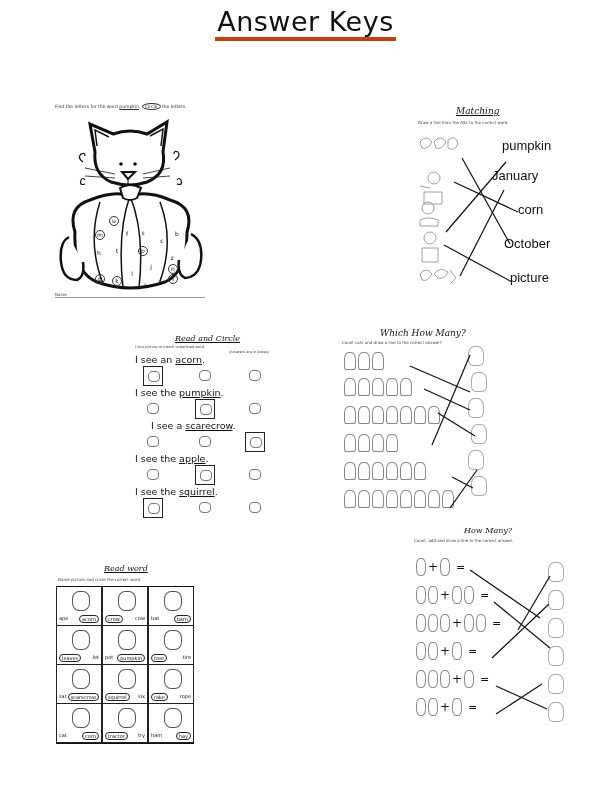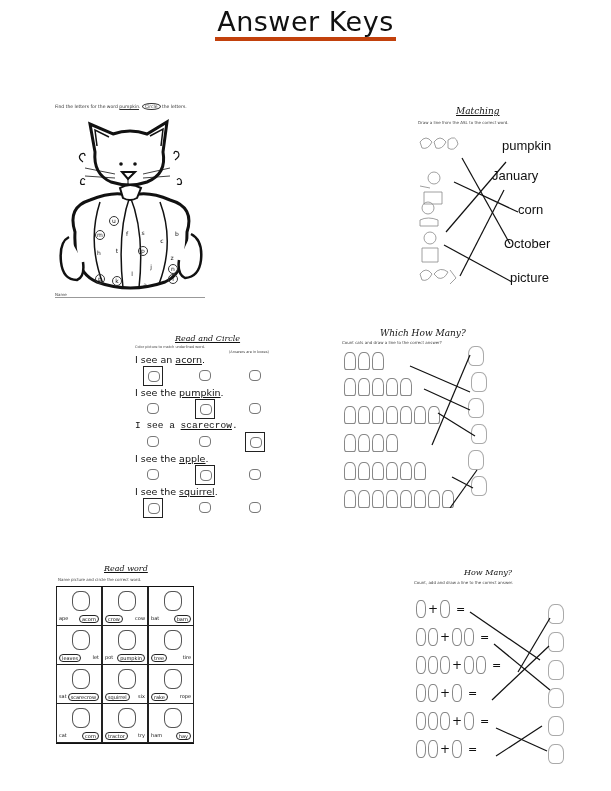--- a/index.html
+++ b/index.html
@@ -124,21 +124,21 @@
         <div style="position: absolute; left: 6px; top: 0px; width: 18px; height: 18px;">
           <div style="position: absolute; left: 4px; top: 4px; width: 10px; height: 9px; border: 0.8px solid rgb(119, 119, 119); border-radius: 40%;"></div>
         </div>
         <div style="position: absolute; left: 58px; top: 0px; width: 18px; height: 18px; border: 1.2px solid rgb(34, 34, 34);">
           <div style="position: absolute; left: 4px; top: 4px; width: 10px; height: 9px; border: 0.8px solid rgb(119, 119, 119); border-radius: 40%;"></div>
         </div>
         <div style="position: absolute; left: 108px; top: 0px; width: 18px; height: 18px;">
           <div style="position: absolute; left: 4px; top: 4px; width: 10px; height: 9px; border: 0.8px solid rgb(119, 119, 119); border-radius: 40%;"></div>
         </div>
       </div>
-      <div class="line-item" style="position: absolute; left: 2px; top: 86px; white-space: nowrap; font-family: Liberation Mono, monospace;"><span>I see a </span><span class="ul">scarecrow</span><span>.</span></div>
+      <div class="line-item" style="position: absolute; left: 18px; top: 86px; white-space: nowrap;"><span>I see a </span><span class="ul">scarecrow</span><span>.</span></div>
       <div style="position: absolute; left: 4px; top: 98px; width: 130px; height: 20px;">
         <div style="position: absolute; left: 6px; top: 0px; width: 18px; height: 18px;">
           <div style="position: absolute; left: 4px; top: 4px; width: 10px; height: 9px; border: 0.8px solid rgb(119, 119, 119); border-radius: 40%;"></div>
         </div>
         <div style="position: absolute; left: 58px; top: 0px; width: 18px; height: 18px;">
           <div style="position: absolute; left: 4px; top: 4px; width: 10px; height: 9px; border: 0.8px solid rgb(119, 119, 119); border-radius: 40%;"></div>
         </div>
         <div style="position: absolute; left: 108px; top: 0px; width: 18px; height: 18px; border: 1.2px solid rgb(34, 34, 34);">
           <div style="position: absolute; left: 4px; top: 4px; width: 10px; height: 9px; border: 0.8px solid rgb(119, 119, 119); border-radius: 40%;"></div>
         </div>
@@ -322,21 +322,21 @@
       <div class="cell" style="border-top: none;">
         <div style="position: absolute; left: 15px; top: 4px; width: 16px; height: 18px; border: 0.8px solid rgb(85, 85, 85); border-radius: 40%;"></div>
         <div class="cellwords">
           <span>ham</span>
           <span class="oval">hay</span>
         </div>
       </div>
     </div>
 </div>
 
-<div class="panel" style="left:412px;top:568px;width:160px;height:195px;">
+<div class="panel" style="left:412px;top:526px;width:160px;height:195px;">
   <div class="hw" style="position:absolute;left:52px;top:0;font-size:8px;">How Many?</div>
   <div class="tiny" style="position:absolute;left:2px;top:12px;font-size:4px;white-space:nowrap;">Count, add and draw a line to the correct answer.</div>
   <div id="hm-rows">
       <div style="position: absolute; left: 4px; top: 32px; display: flex; align-items: center; gap: 2px;">
         <div style="width: 8px; height: 16px; border: 0.8px solid rgb(136, 136, 136); border-radius: 40%;"></div>
         <span style="font-size: 12px;">+</span>
         <div style="width: 8px; height: 16px; border: 0.8px solid rgb(136, 136, 136); border-radius: 40%;"></div>
         <span style="font-size: 11px; margin-left: 4px;">=</span>
       </div>
       <div style="position: absolute; left: 136px; top: 36px; width: 14px; height: 18px; border: 0.8px solid rgb(170, 170, 170); border-radius: 40% 40% 30% 30%;"></div>

